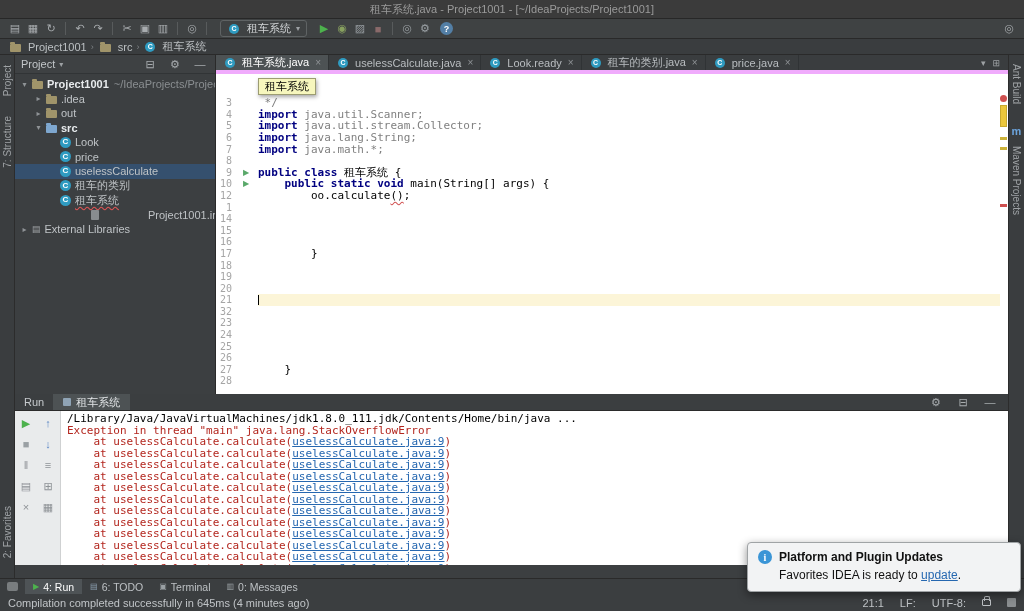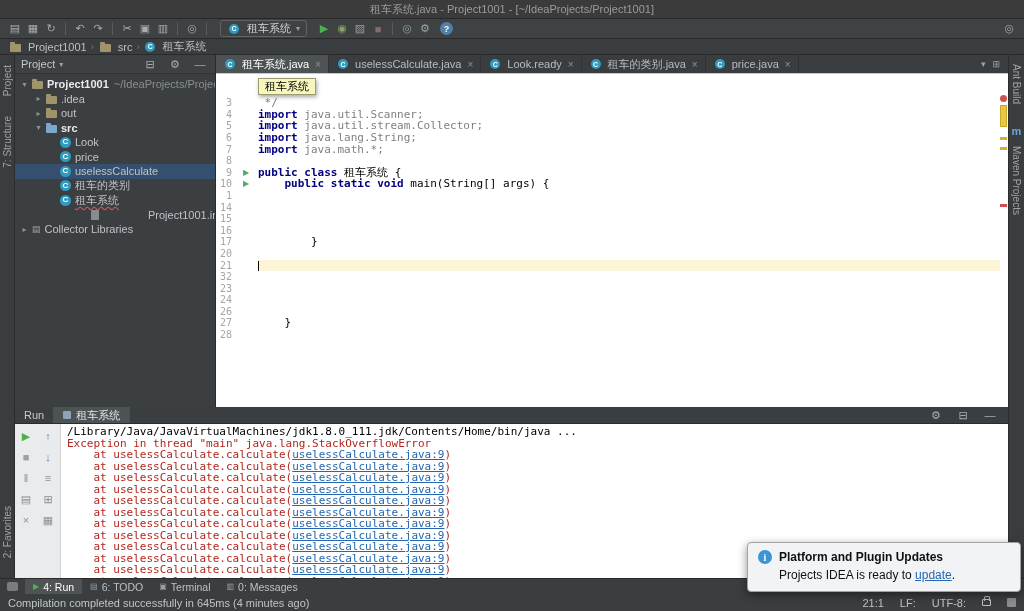--- a/index.html
+++ b/index.html
@@ -62,21 +62,21 @@
   .i-folder.src { background:#7ea7cf; }
   .i-class { width:11px; height:11px; border-radius:50%; background:#2f9bc1; color:#fff; font-size:8px; font-weight:bold;
              display:inline-flex; align-items:center; justify-content:center; margin:0 3px 0 2px; flex:none;
              font-family:"Liberation Sans",sans-serif; line-height:1; }
   .i-class.sm { width:10px; height:10px; font-size:7px; }
   .i-file { width:8px; height:10px; background:#888c8f; border-radius:1px; margin:0 4px 0 3px; flex:none; }
   .i-lib { font-size:9px; color:#9da1a4; margin:0 3px 0 2px; flex:none; }
 
   
   .editor-area { position:absolute; left:216px; top:55px; width:792px; height:352px; }
-  .tabbar { height:19px; background:#3a3d3f; border-bottom:1px solid #f0abfc; display:flex; align-items:stretch; }
+  .tabbar { height:19px; background:#3a3d3f; border-bottom:4px solid #f0abfc; display:flex; align-items:stretch; }
   .tabs { display:flex; flex:1; overflow:hidden; }
   .tab { display:flex; align-items:center; gap:4px; padding:0 7px; font-size:11px; color:#b9bdc0; border-right:1px solid #303335; }
   .tab.sel { background:#4d5254; color:#fff; }
   .tab .x { color:#8f9396; font-size:10px; margin-left:2px; }
   .tb-right { display:flex; align-items:center; gap:7px; padding:0 8px; color:#9da1a4; font-size:9px; }
   .editor { position:absolute; left:0; top:19px; width:792px; height:333px; background:#fff; overflow:hidden; }
   .rows { position:absolute; inset:0 8px 0 0; }
   .row { display:flex; height:11.6px; }
   .g-num { width:18px; flex:none; text-align:right; color:#a5a5a5; font:10px/11.6px "DejaVu Sans Mono",monospace; padding-right:2px; }
   .g-ico { width:24px; flex:none; display:flex; align-items:center; justify-content:center; }
@@ -91,21 +91,21 @@
   .tooltip { position:absolute; left:42px; top:4px; background:#f6f6bd; border:1px solid #9c9c72; padding:0 6px;
              font-size:11px; line-height:15px; color:#000; box-shadow:1px 2px 4px rgba(0,0,0,.35); z-index:5; }
   .mark { position:absolute; right:1px; width:7px; }
   .m-red-ind { top:21px; height:7px; border-radius:50%; background:#cf5050; }
   .m-ythumb { top:31px; height:22px; background:#ecc73c; border:1px solid #c9a92f; }
   .m-y1 { top:63px; height:3px; background:#cdb33a; }
   .m-y2 { top:73px; height:3px; background:#cdb33a; }
   .m-rtick { top:130px; height:3px; background:#cf5050; }
 
   
-  .runpanel { position:absolute; left:15px; top:407px; width:993px; height:171px; background:#fff; }
+  .runpanel { position:absolute; left:15px; top:394px; width:993px; height:171px; background:#fff; }
   .rheader { position:absolute; top:0; left:0; right:0; height:17px; background:#3b3e40; border-bottom:1px solid #2b2b2b;
              display:flex; align-items:stretch; font-size:11px; color:#c6cacd; }
   .rtitle { display:flex; align-items:center; padding:0 9px; gap:5px; }
   .run-tab { display:flex; align-items:center; gap:5px; background:#4d5254; padding:0 10px; color:#e2e5e7; }
   .run-tab .mini { width:8px; height:8px; background:#8fa3b5; border-radius:1px; }
   .rh-icons { margin-left:auto; display:flex; align-items:center; gap:9px; padding-right:9px; color:#9da1a4; font-size:10px; }
   .rtoolbar { position:absolute; left:0; top:17px; bottom:0; width:46px; background:#e9ebec; border-right:1px solid #cfd1d2;
               display:grid; grid-template-columns:22px 22px; align-content:start; justify-items:center; padding-top:4px; row-gap:5px; }
   .rt-ico { width:17px; height:16px; display:flex; align-items:center; justify-content:center; font-size:11px; }
   .console { position:absolute; left:46px; top:17px; right:0; bottom:0; background:#fff; padding:2px 6px;
@@ -265,21 +265,21 @@
           <span class="lbl errlbl">租车系统</span>
         </div>
         <div class="trow" style="padding-left: 18px; gap: 44px;">
           <span class="chev"></span>
           <span class="i-file"></span>
           <span class="lbl">Project1001.iml</span>
         </div>
         <div class="trow" style="padding-left: 4px;">
           <span class="chev">▸</span>
           <span class="i-lib">▤</span>
-          <span class="lbl">Collector Libraries</span>
+          <span class="lbl">External Libraries</span>
         </div>
       </div>
   </div>
 
   <div class="editor-area">
     <div class="tabbar">
       <div class="tabs">
           <div class="tab sel">
             <span class="i-class sm">C</span>
             <span>租车系统.java</span>
@@ -361,20 +361,25 @@
             <span class="code"><span class="kw">public class </span><span class="pl">租车系统 {</span></span>
           </div>
           <div class="row">
             <span class="g-num">10</span>
             <span class="g-ico">
               <span class="run-arrow">▶</span>
             </span>
             <span class="code"><span class="pl">    </span><span class="kw">public static void </span><span class="pl">main(String[] args) {</span></span>
           </div>
           <div class="row">
+            <span class="g-num">12</span>
+            <span class="g-ico"></span>
+            <span class="code"><span class="pl">        oo.calculate</span><span class="err">()</span><span class="pl">;</span></span>
+          </div>
+          <div class="row">
             <span class="g-num">1</span>
             <span class="g-ico"></span>
             <span class="code"></span>
           </div>
           <div class="row">
             <span class="g-num">14</span>
             <span class="g-ico"></span>
             <span class="code"></span>
           </div>
           <div class="row">
@@ -384,20 +389,30 @@
           </div>
           <div class="row">
             <span class="g-num">16</span>
             <span class="g-ico"></span>
             <span class="code"></span>
           </div>
           <div class="row">
             <span class="g-num">17</span>
             <span class="g-ico"></span>
             <span class="code"><span class="pl">        }</span></span>
+          </div>
+          <div class="row">
+            <span class="g-num">18</span>
+            <span class="g-ico"></span>
+            <span class="code"></span>
+          </div>
+          <div class="row">
+            <span class="g-num">19</span>
+            <span class="g-ico"></span>
+            <span class="code"></span>
           </div>
           <div class="row">
             <span class="g-num">20</span>
             <span class="g-ico"></span>
             <span class="code"></span>
           </div>
           <div class="row cur">
             <span class="g-num">21</span>
             <span class="g-ico"></span>
             <span class="code"></span>
@@ -407,20 +422,25 @@
             <span class="g-ico"></span>
             <span class="code"></span>
           </div>
           <div class="row">
             <span class="g-num">23</span>
             <span class="g-ico"></span>
             <span class="code"></span>
           </div>
           <div class="row">
             <span class="g-num">24</span>
+            <span class="g-ico"></span>
+            <span class="code"></span>
+          </div>
+          <div class="row">
+            <span class="g-num">25</span>
             <span class="g-ico"></span>
             <span class="code"></span>
           </div>
           <div class="row">
             <span class="g-num">26</span>
             <span class="g-ico"></span>
             <span class="code"></span>
           </div>
           <div class="row">
             <span class="g-num">27</span>
@@ -508,17 +528,17 @@
       <span class="sq"></span>
     </span>
   </div>
 
   <div class="notif">
     <div class="ntitle">
       <span class="ninfo">i</span>
       <span>Platform and Plugin Updates</span>
     </div>
     <div class="nbody">
-      <span>Projects IDEA is ready to </span><span class="nlink">update</span><span>.</span>
+      <span>Favorites IDEA is ready to </span><span class="nlink">update</span><span>.</span>
     </div>
   </div>
 
 </div>
 
 </body></html>

